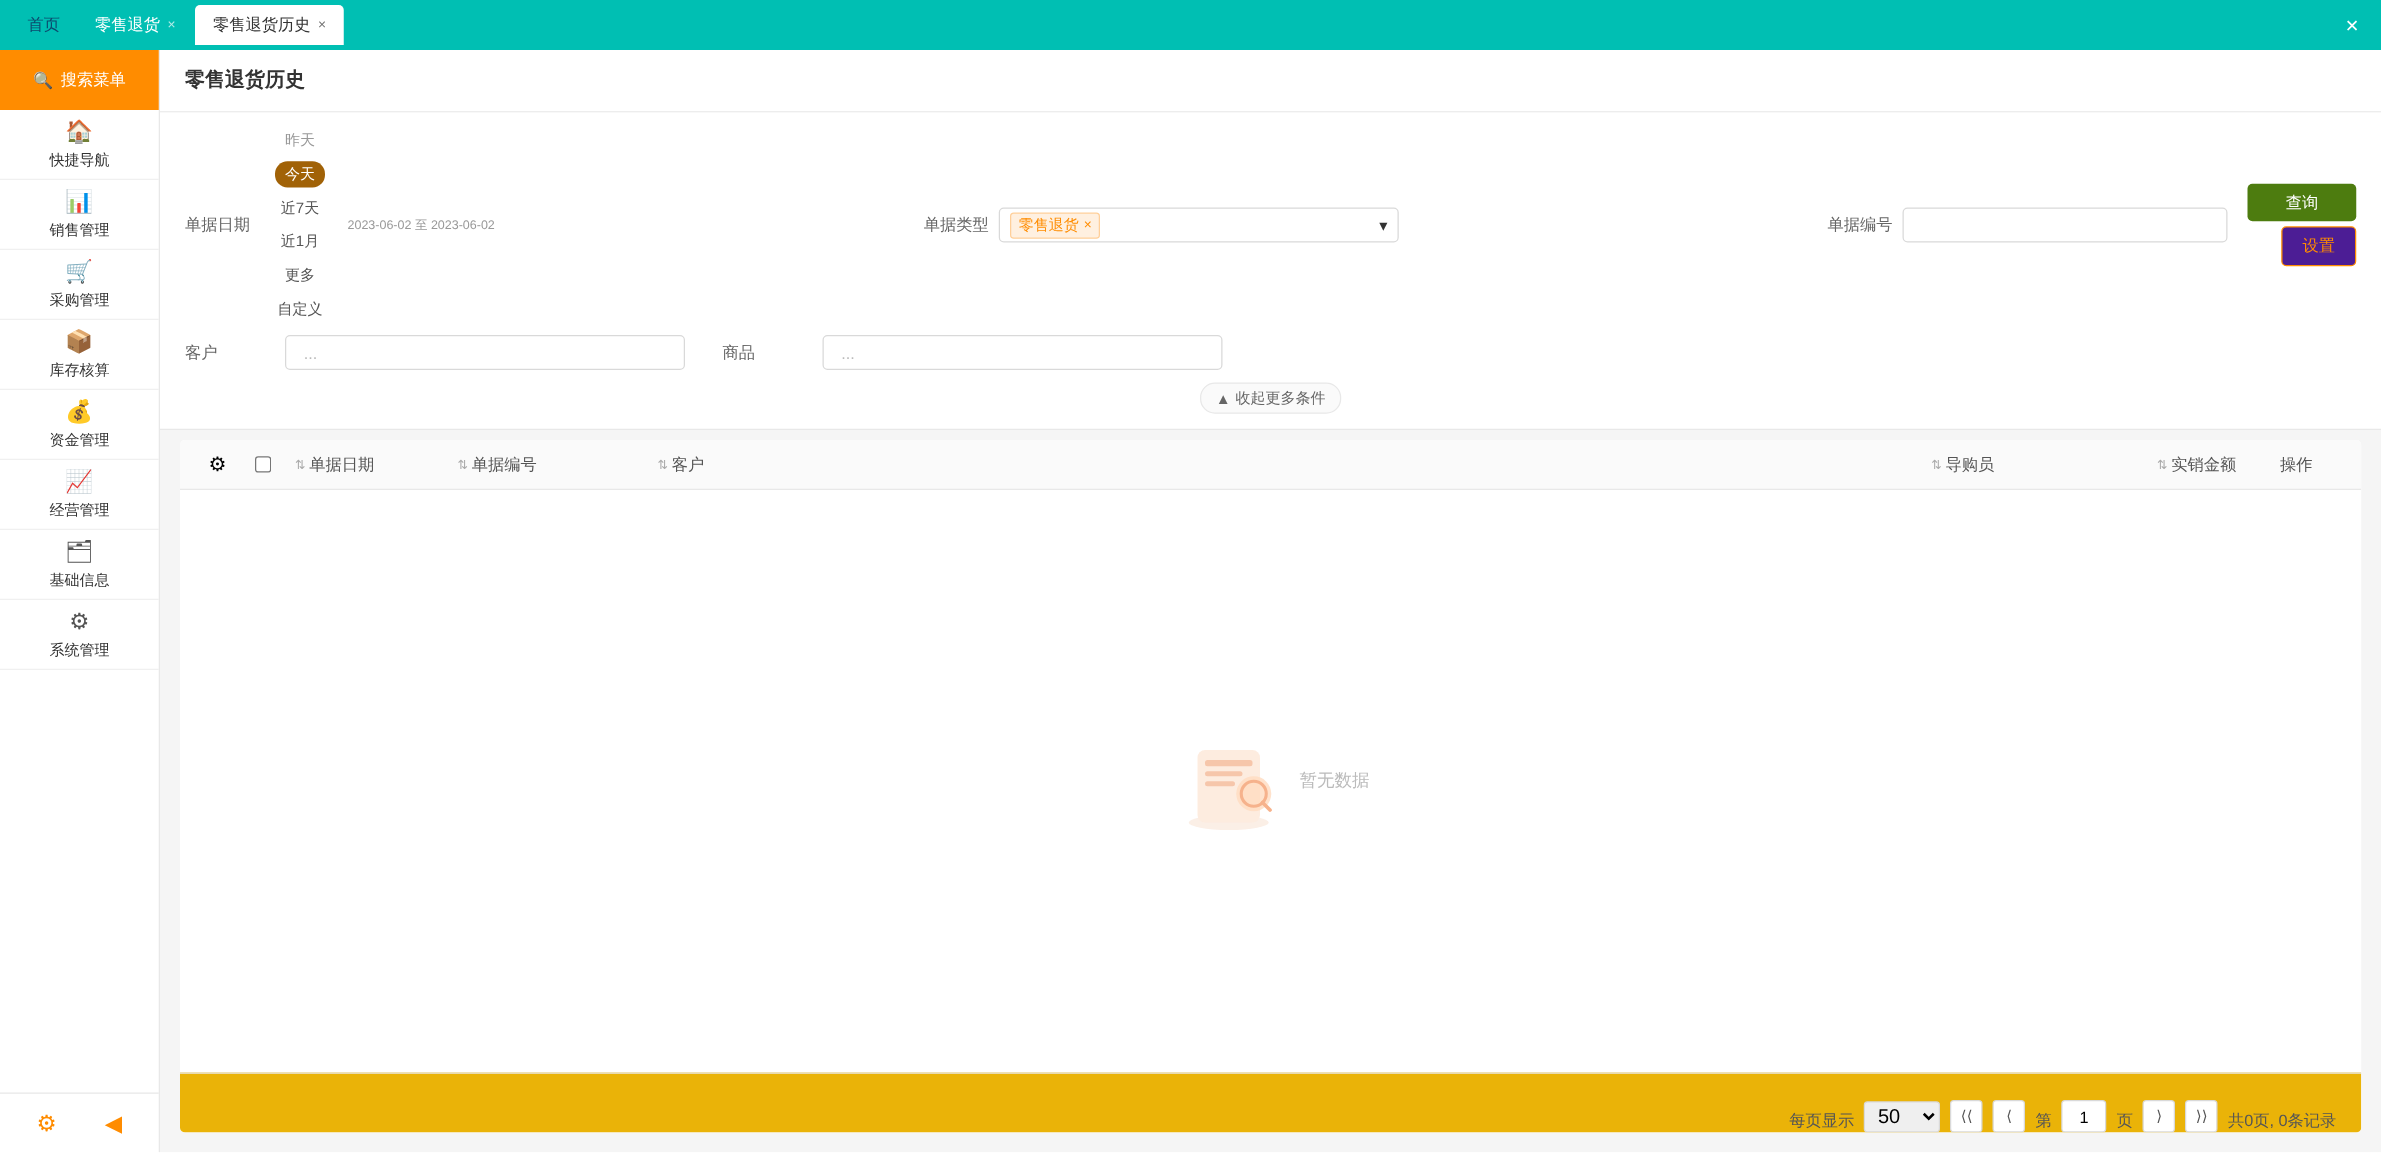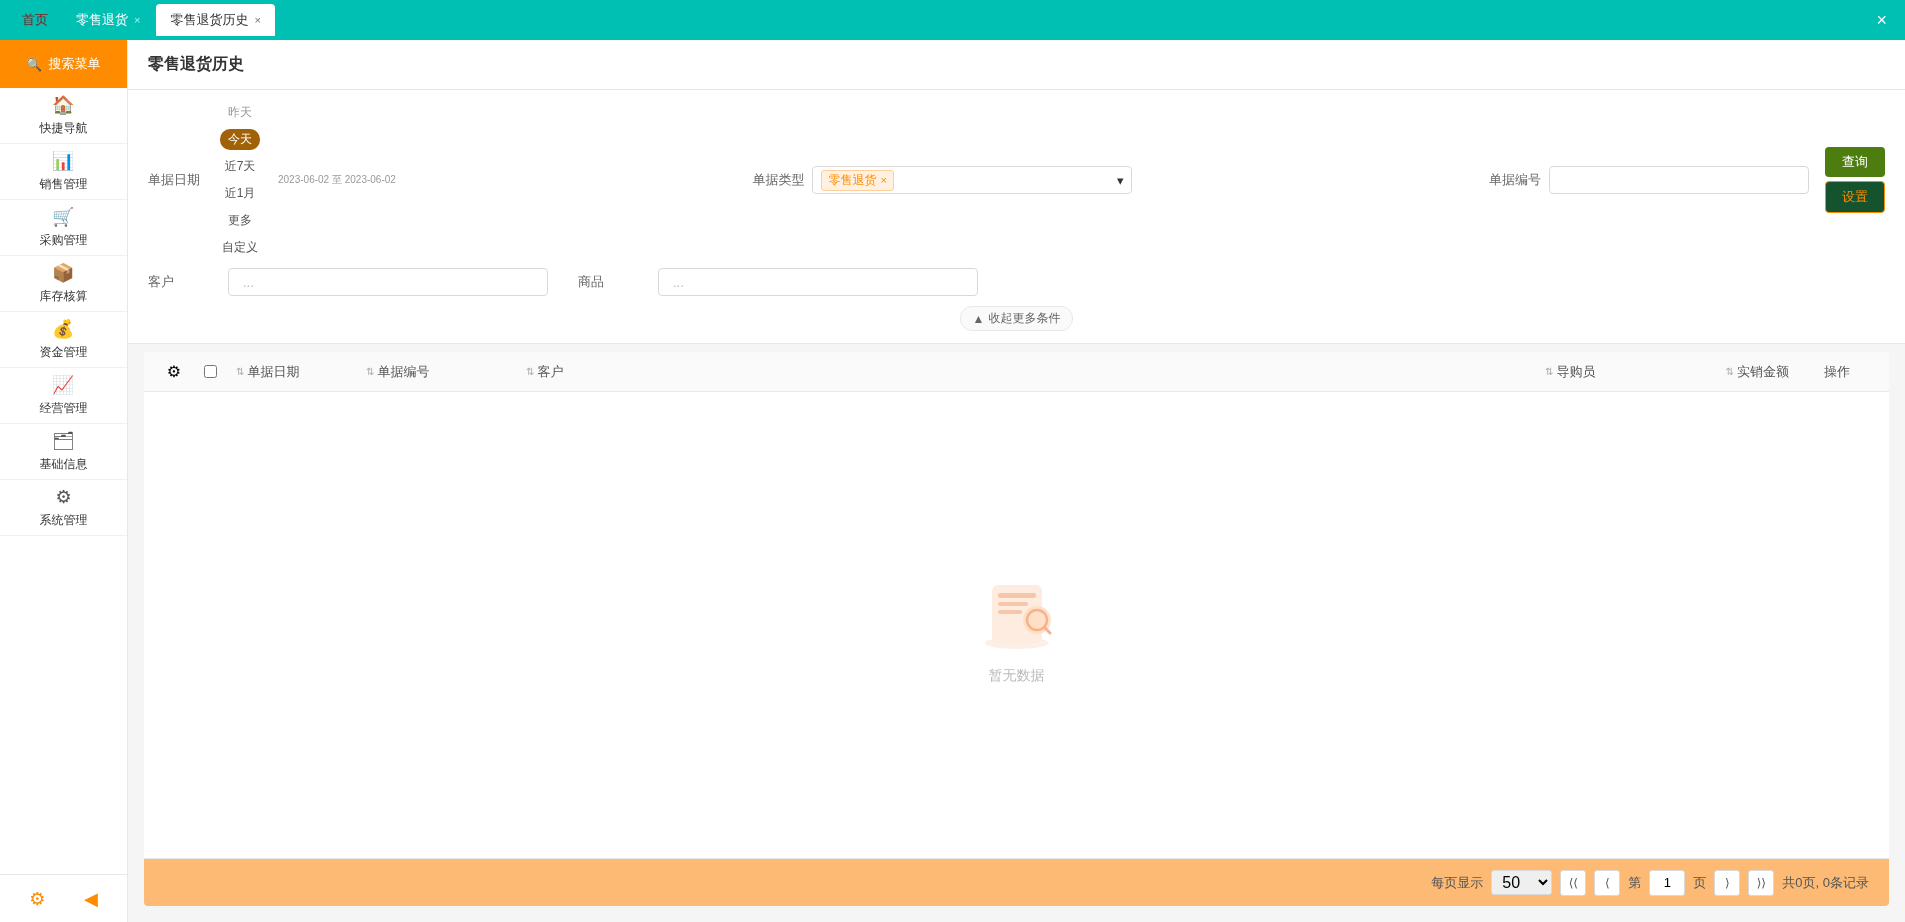--- a/index.html
+++ b/index.html
@@ -30,21 +30,21 @@
     .tab-item.active {
       background: #fff;
       color: #333;
     }
     .tab-item .close-icon {
       font-size: 11px;
       opacity: 0.7;
       cursor: pointer;
     }
     .tab-home {
-      color: #7f1d1d;
+      color: #0c4a6e;
       font-size: 13px;
       padding: 0 14px;
       height: 32px;
       display: flex;
       align-items: center;
       cursor: pointer;
     }
     .top-close {
       margin-left: auto;
       color: #fff;
@@ -147,27 +147,28 @@
     .btn-primary {
       background: #4d7c0f;
       color: #fff;
       border: none;
       border-radius: 4px;
       padding: 6px 16px;
       font-size: 13px;
       cursor: pointer;
     }
     .btn-secondary {
-      background: #14532d;
+      background: #4c1d95;
       color: #ff8c00;
       border: 1px solid #ff8c00;
       border-radius: 4px;
       padding: 6px 16px;
       font-size: 13px;
       cursor: pointer;
+      margin-left: 27px;
     }
     .btn-danger { color: #e74c3c; }
     .btn-green { color: #00bfb3; }
     .show-detail-label { display: flex; align-items: center; gap: 4px; font-size: 13px; color: #555; }
     .checkbox-show { width: 14px; height: 14px; border: 1px solid #ccc; }
 
     
     .filter-section {
       background: #fff;
       padding: 12px 20px;
@@ -306,36 +307,36 @@
 
     .table-body {
       flex: 1;
       display: flex;
       flex-direction: column;
       align-items: center;
       justify-content: center;
     }
     .empty-state {
       display: flex;
-      flex-direction: column;
+      flex-direction: row;
       align-items: center;
       gap: 12px;
     }
     .empty-text {
       font-size: 14px;
       color: #bbb;
     }
 
     
     .pagination {
       height: 48px;
-      background: #fdba74;
+      background: #eab308;
       border-top: 1px solid #e8e8e8;
       display: flex;
-      align-items: center;
+      align-items: flex-end;
       justify-content: flex-end;
       padding: 0 20px;
       gap: 8px;
       flex-shrink: 0;
       font-size: 13px;
       color: #555;
     }
     .pagination select {
       border: 1px solid #d9d9d9;
       border-radius: 3px;

